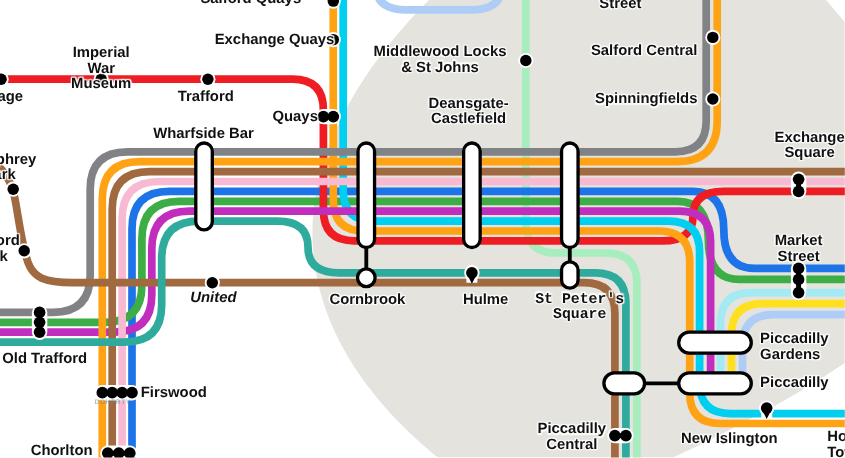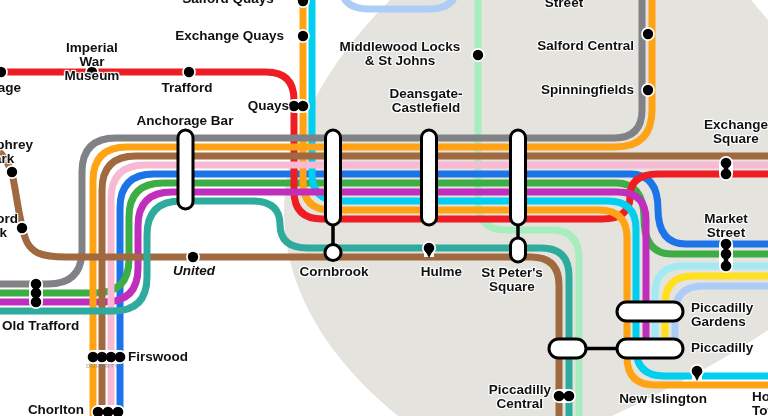--- a/index.html
+++ b/index.html
@@ -183,39 +183,39 @@
         </g>
       </g>
   </svg>
   <div id="labels">
       <div class="lbl r" style="left: 21px; top: 88px;">Anchorage</div>
       <div class="lbl c" style="left: 92px; top: 44px; margin-top: 18px;">Imperial
 War
 Museum</div>
       <div class="lbl c" style="left: 187px; top: 88px;">Trafford</div>
       <div class="lbl c" style="left: 228px; top: -1px;">Salford Quays</div>
-      <div class="lbl r" style="left: 284px; top: 36px;">Exchange Quays</div>
+      <div class="lbl r" style="left: 304px; top: 36px;">Exchange Quays</div>
       <div class="lbl r" style="left: 289px; top: 106px;">Quays</div>
       <div class="lbl r" style="left: 33px; top: 152px;">Humphrey
 Park</div>
       <div class="lbl r" style="left: 18px; top: 226px;">Trafford
 Park</div>
-      <div class="lbl c" style="left: 185px; top: 121px;">Anchorage Bar</div>
+      <div class="lbl c" style="left: 185px; top: 121px;">Wharfside Bar</div>
       <div class="lbl c" style="left: 400px; top: 54px;">Middlewood Locks
 &amp; St Johns</div>
       <div class="lbl c" style="left: 564px; top: 3px;">Street</div>
       <div class="lbl c" style="left: 426px; top: 101px;">Deansgate-
 Castlefield</div>
       <div class="lbl r" style="left: 634px; top: 46px;">Salford Central</div>
       <div class="lbl r" style="left: 634px; top: 90px;">Spinningfields</div>
       <div class="lbl c" style="left: 736px; top: 132px;">Exchange
 Square</div>
       <div class="lbl c" style="left: 334px; top: 272px;">Cornbrook</div>
       <div class="lbl c" style="left: 429px; top: 272px; padding-left: 25px;">Hulme</div>
-      <div class="lbl c" style="left: 512px; top: 280px;">St Peter's
+      <div class="lbl c" style="left: 527px; top: 280px; font-family: Liberation Mono, monospace;">St Peter's
 Square</div>
       <div class="lbl c" style="left: 194px; top: 271px; font-style: italic;">United</div>
       <div class="lbl l" style="left: 2px; top: 326px;">Old Trafford</div>
       <div class="lbl c" style="left: 726px; top: 226px;">Market
 Street</div>
       <div class="lbl l" style="left: 128px; top: 357px;">Firswood</div>
       <div class="lbl c" style="left: 56px; top: 410px;">Chorlton</div>
       <div class="lbl l" style="left: 691px; top: 315px;">Piccadilly
 Gardens</div>
       <div class="lbl l" style="left: 691px; top: 348px;">Piccadilly</div>

